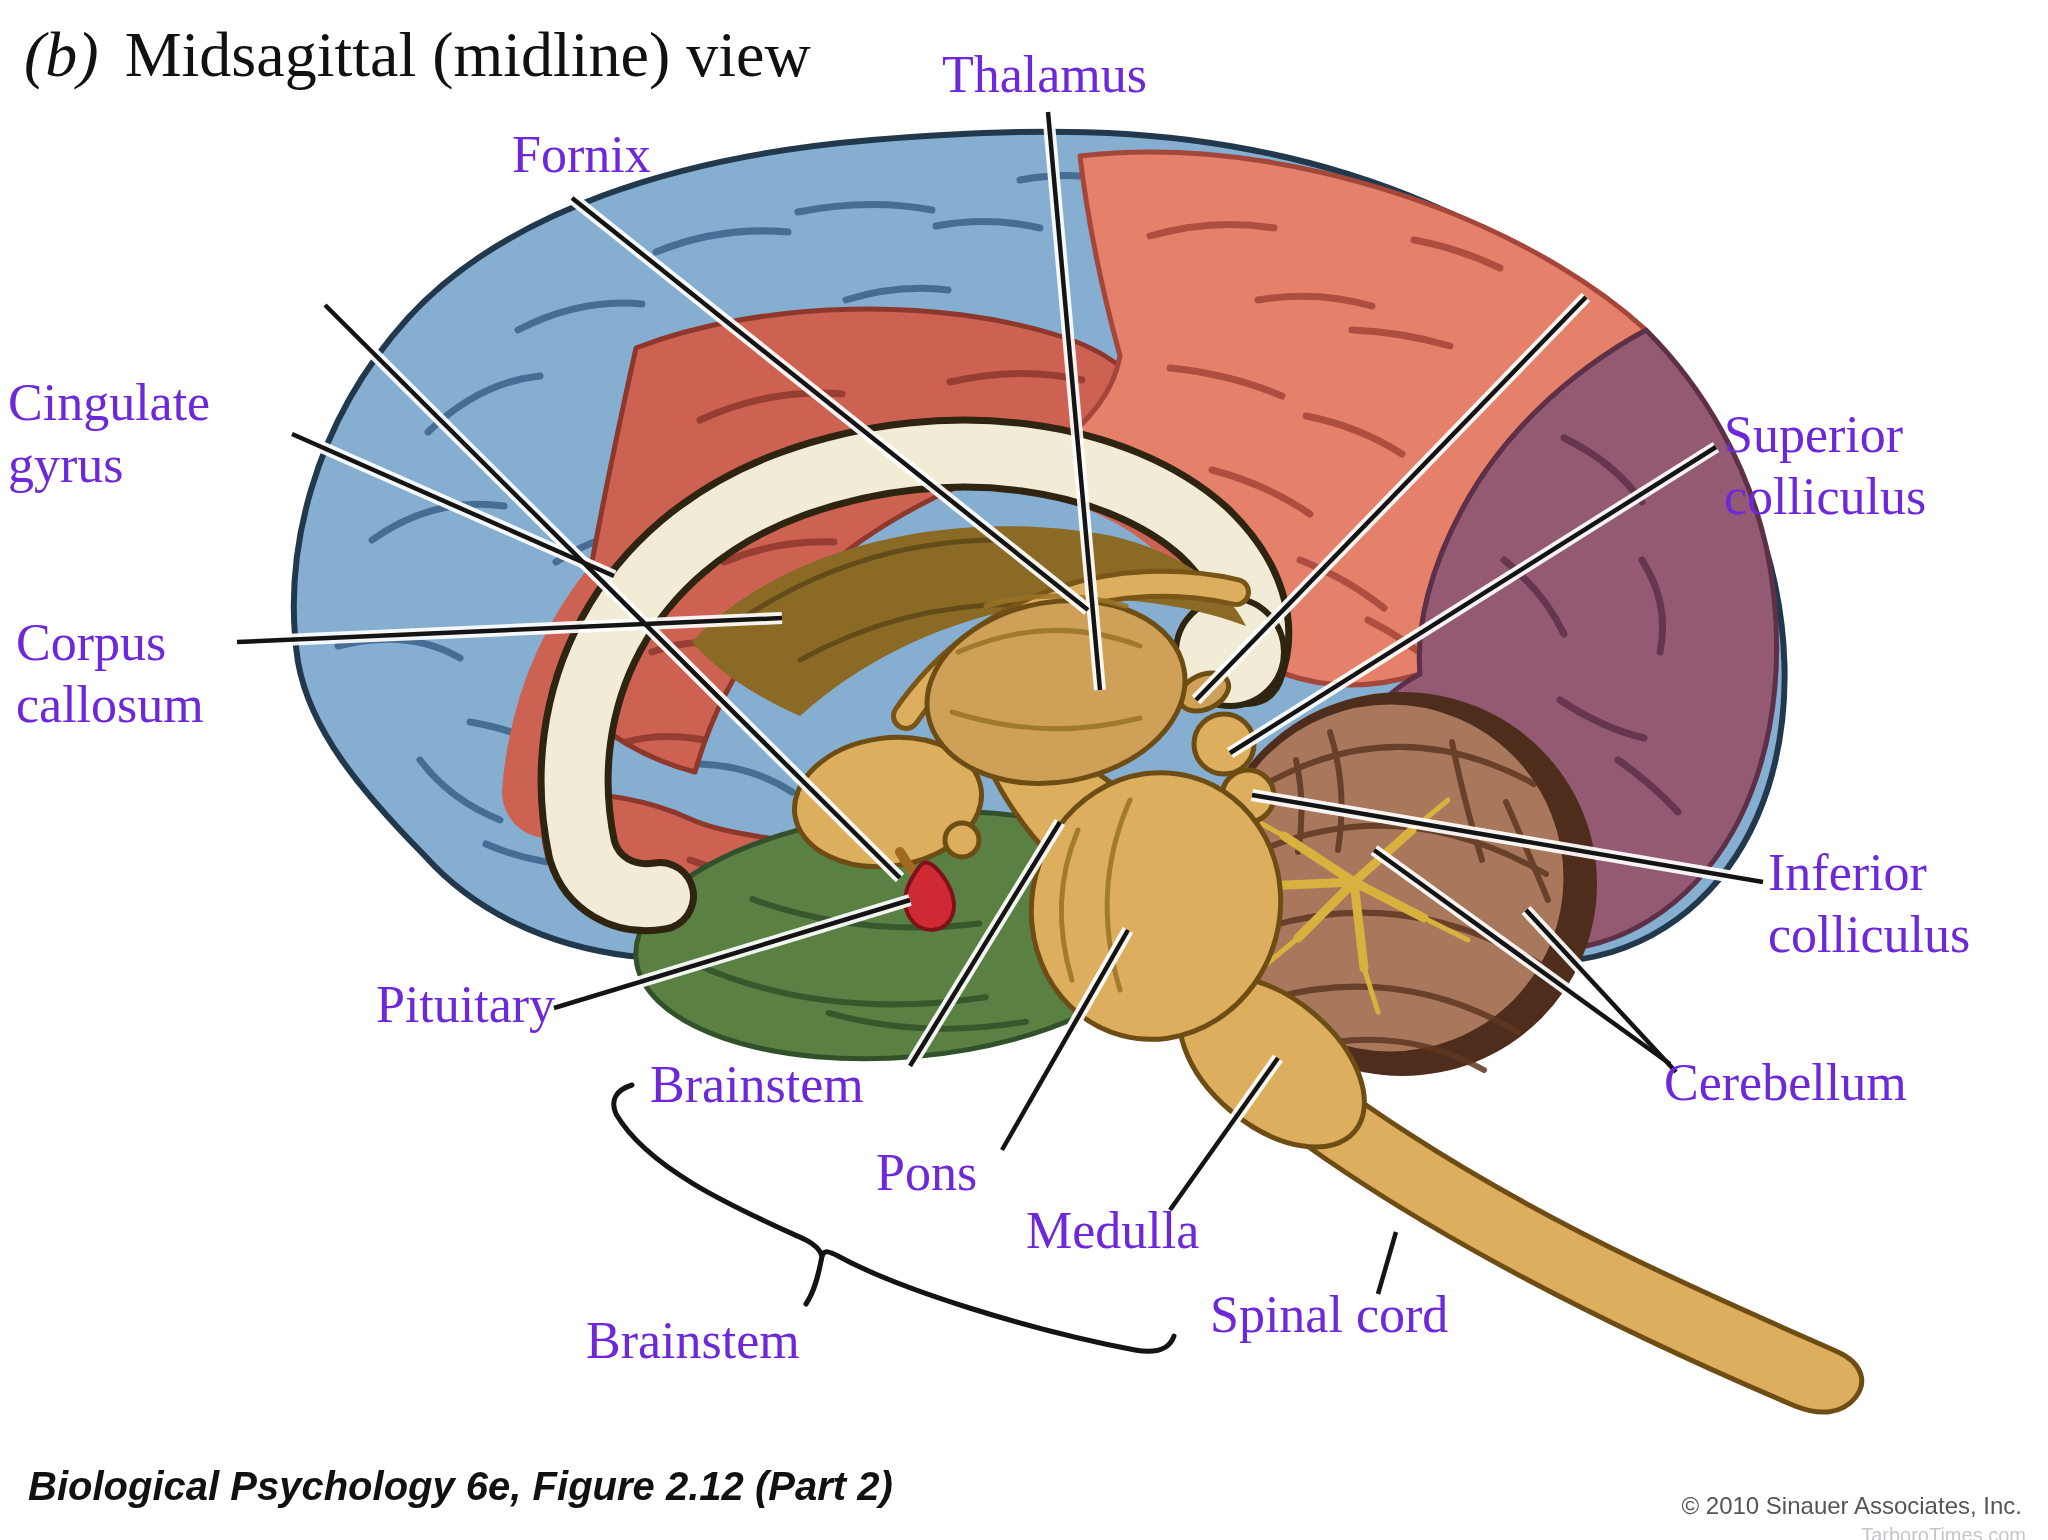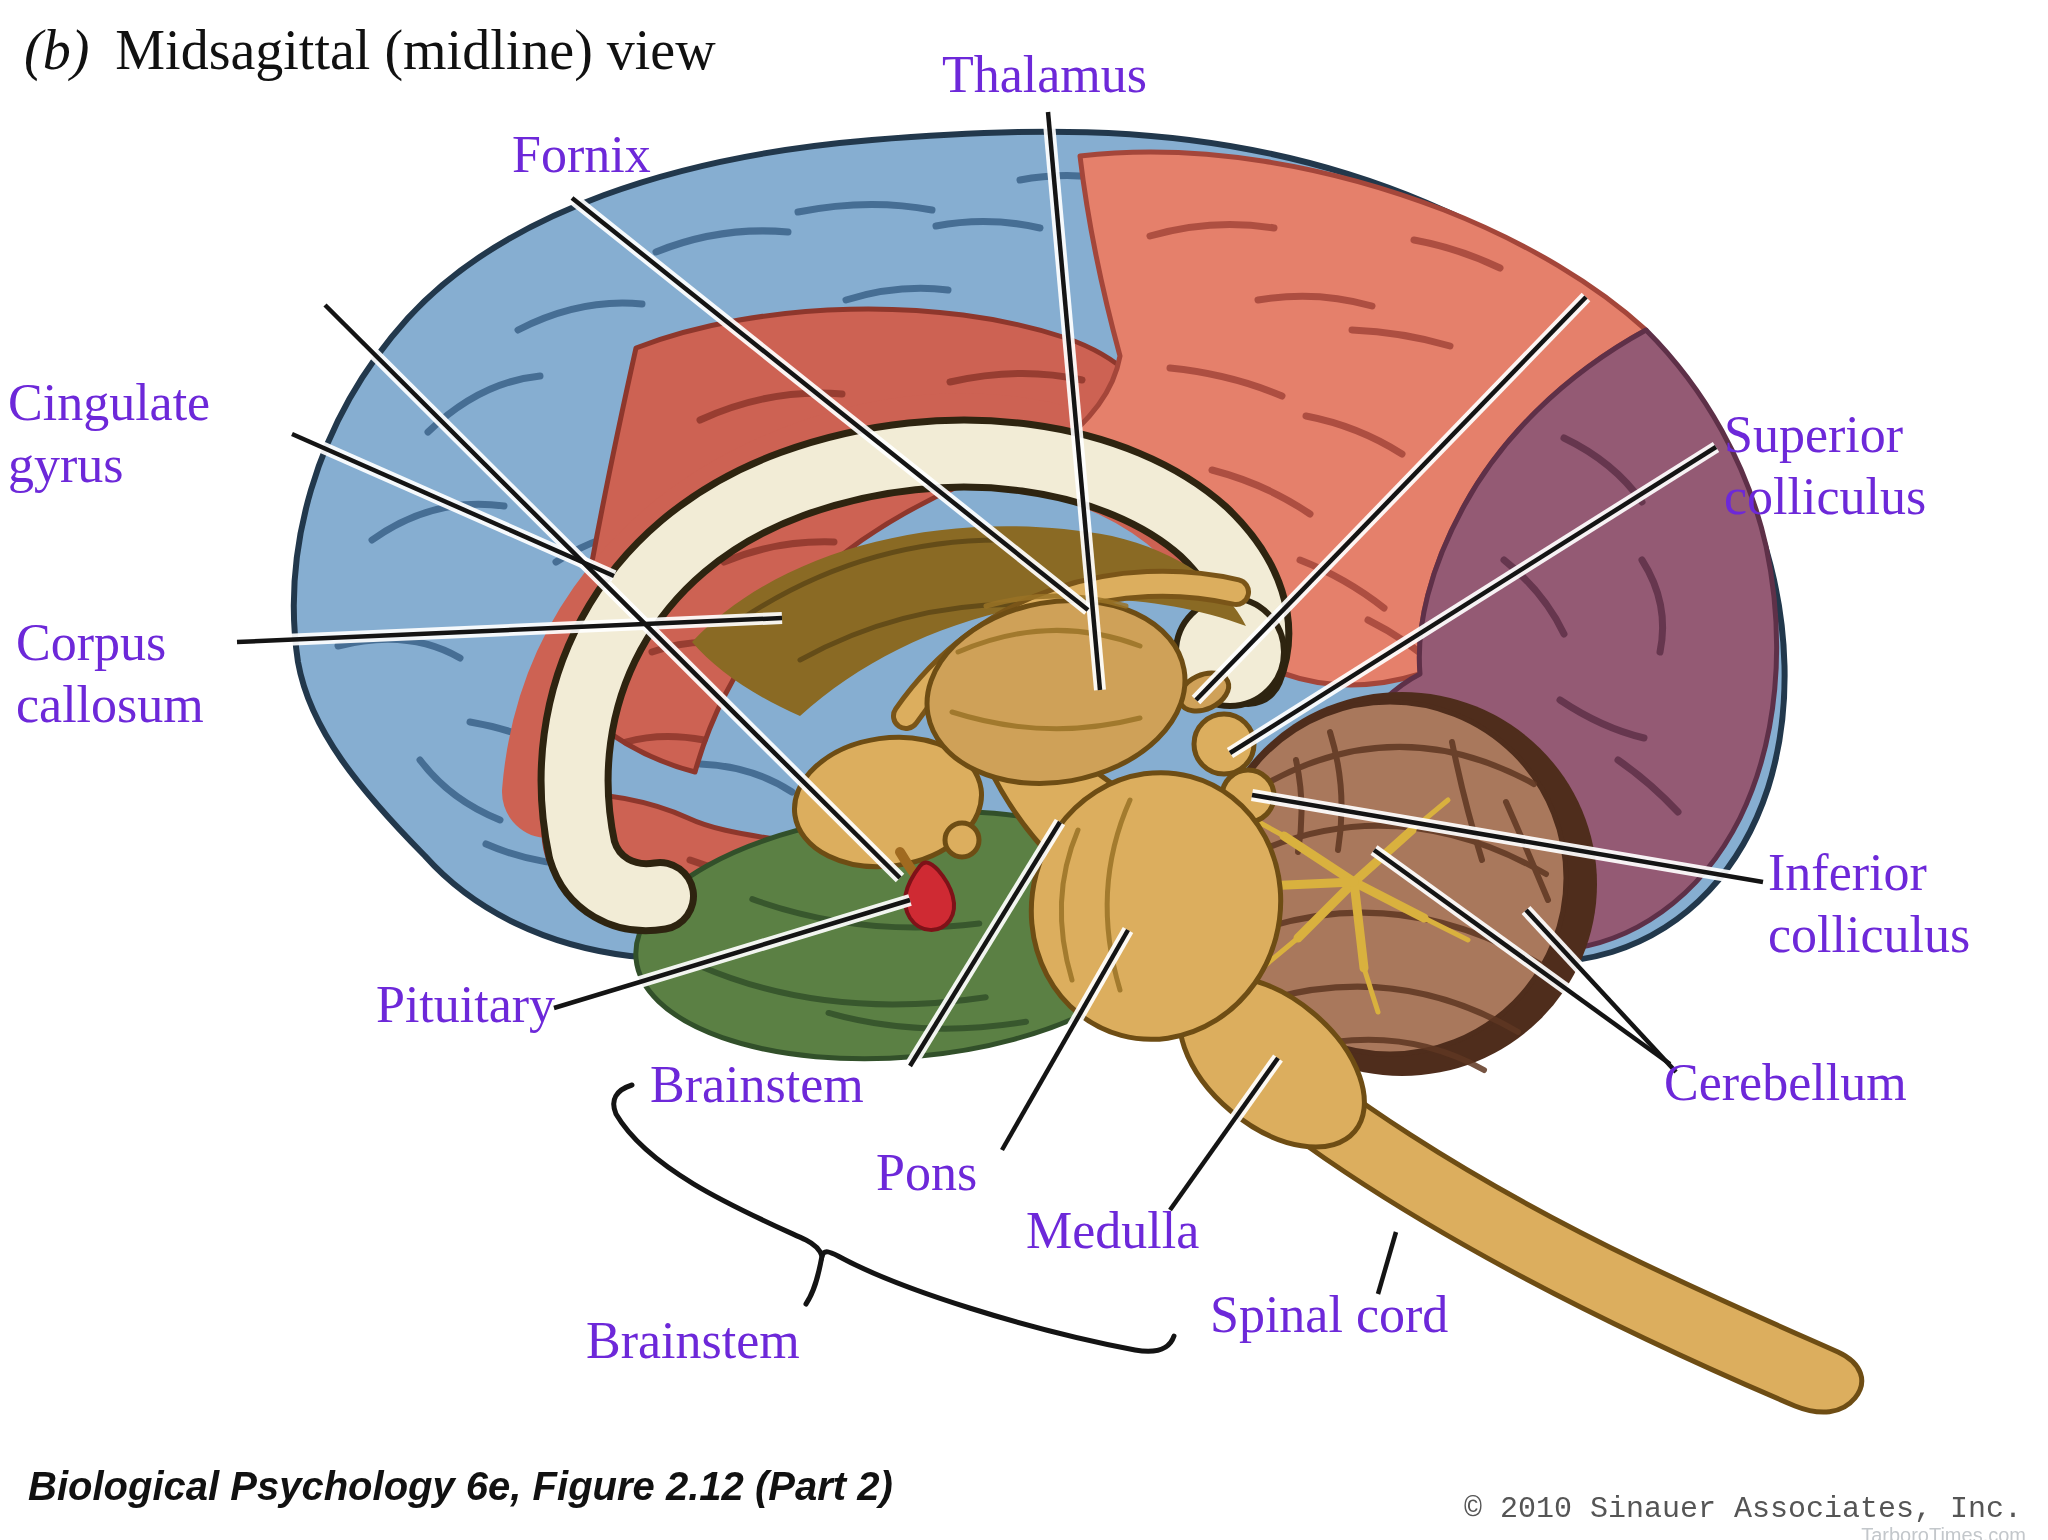--- a/index.html
+++ b/index.html
@@ -1,26 +1,26 @@
 <!DOCTYPE html>
 <html style="--c-blue: #86aed1; --c-blue-dark: #3c638a; --c-outline: #22384c; --c-red: #cd6253; --c-red-dark: #8e372c; --c-salmon: #e5806b; --c-salmon-dark: #a4463a; --c-maroon: #945a74; --c-maroon-dark: #5e3048; --c-green: #5b8044; --c-green-dark: #32502a; --c-cream: #f2ecd6; --c-cream-edge: #2e2410; --c-olive: #8a6a24; --c-olive-hatch: #5e4716; --c-tan: #dcae5e; --c-tan-mid: #cfa158; --c-tan-dark: #6e4d14; --c-tan-hatch: #9a7326; --c-khaki: #5f5f24; --c-cerebellum: #a9785c; --c-cerebellum-dark: #5f3722; --c-cerebellum-rim: #4f2d1c; --c-arbor: #d9b13e; --c-pituitary-red: #cf2a33; --c-ink: #141414;"><head>
 <meta charset="utf-8">
 <style>
   html,body{margin:0;padding:0;background:#fff;}
   #stage{position:relative;width:2048px;height:1540px;background:#fff;overflow:hidden;
          font-family:"Liberation Serif",serif;}
   svg{position:absolute;left:0;top:0;}
   .lbl{position:absolute;font-size:52px;line-height:1.2;color:#6d28d9;white-space:pre-line;}
-  .title{position:absolute;left:24px;top:18px;font-size:56px;color:#111;}
+  .title{position:absolute;left:24px;top:18px;font-size:64px;color:#111;}
   .title .idx{font-style:italic;margin-right:26px;}
   .footer-credit{position:absolute;left:28px;top:1464px;
       font-family:"Liberation Sans",sans-serif;font-weight:bold;font-style:italic;
       font-size:40px;color:#111;}
   .copyright{position:absolute;right:26px;top:1492px;
-      font-family:Liberation Mono, monospace;font-size:30px;color:#555;}
+      font-family:Liberation Sans, sans-serif;font-size:24px;color:#555;}
   .watermark{position:absolute;right:22px;top:1524px;
       font-family:"Liberation Sans",sans-serif;font-size:20px;color:#c3c7cb;}
   
   .region{stroke-linejoin:round;}
   .sulci{fill:none;stroke-linecap:round;opacity:.85;}
   .leader{stroke:#141414;stroke-width:4.5;fill:none;}
   .leader-casing{stroke:#ffffff;stroke-width:12;fill:none;opacity:.92;}
   .bracket{stroke:#141414;stroke-width:5;fill:none;stroke-linecap:round;}
 </style>
 </head>

